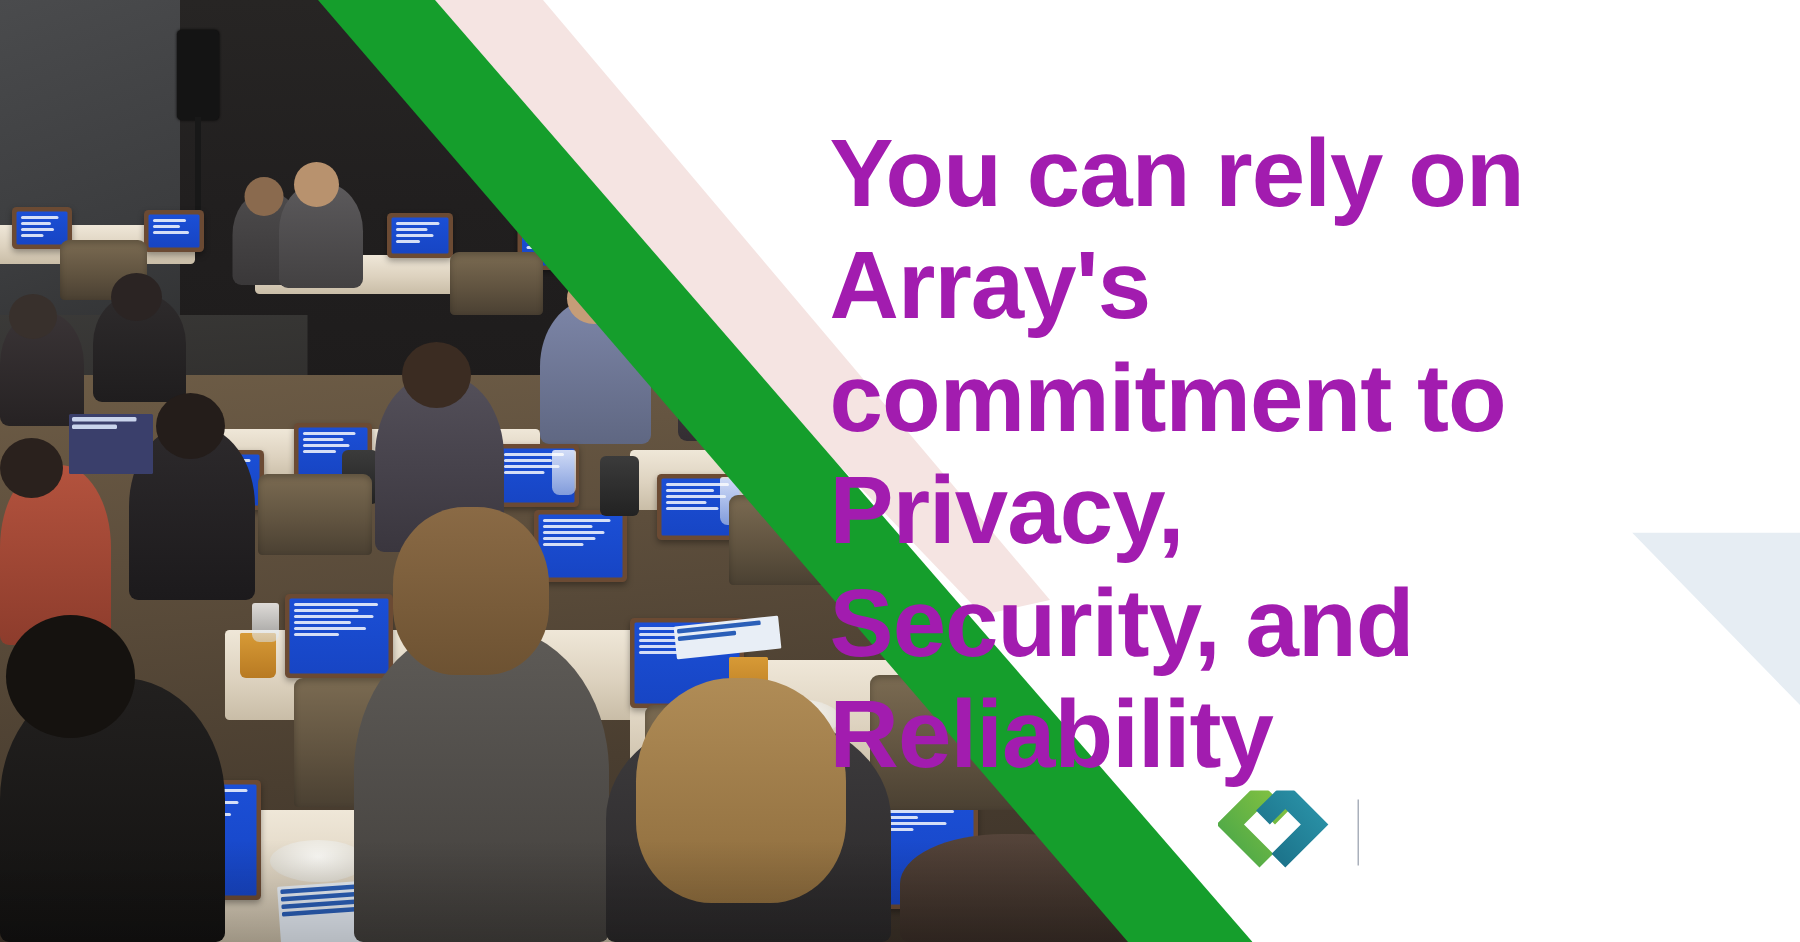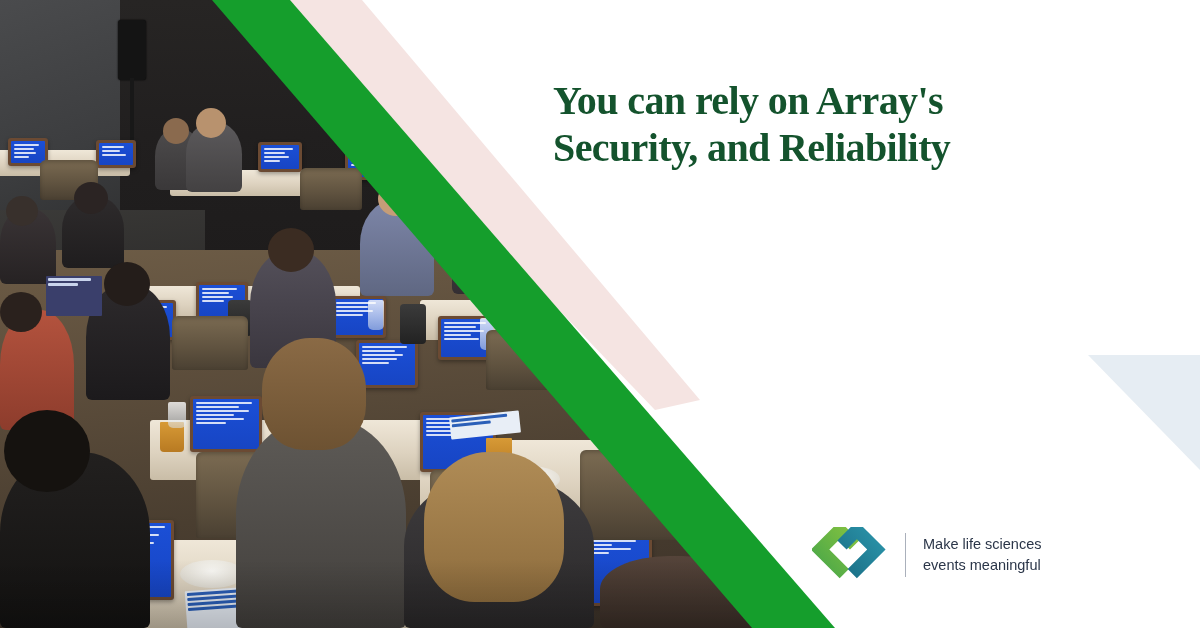--- a/index.html
+++ b/index.html
@@ -73,23 +73,23 @@
     clip-path: polygon(212px 0, 290px 0, 835px 628px, 752px 628px);
   }
   #corner-blue{
     -webkit-clip-path: polygon(1088px 355px, 1200px 355px, 1200px 470px);
     clip-path: polygon(1088px 355px, 1200px 355px, 1200px 470px);
   }
 
   
   #headline{
     position:absolute; left:553px; top:78px; width:610px;
-    font-size:40px; line-height:1.17; font-weight:700;
-    letter-spacing:-0.6px; color:#14532d;
-    font-family:Liberation Serif, serif;
+    font-size:64px; line-height:1.17; font-weight:700;
+    letter-spacing:-0.6px; color:#a21caf;
+    font-family:Liberation Sans, sans-serif;
   }
 
   
   #logo-lockup{ position:absolute; left:812px; top:524px; display:flex; align-items:center; height:62px; }
   #logo-mark{ width:78px; height:56px; flex:0 0 auto; }
   #logo-word{ display:flex; align-items:flex-start; margin-left:6px; }
   #logo-word .w{ font-size:47px; font-weight:400; letter-spacing:-1px; color:#2b3649; line-height:1;
         font-family:"Liberation Sans", sans-serif; }
   #logo-word .reg{ font-size:11px; color:#2b3649; margin-top:6px; margin-left:2px; }
   #logo-div{ width:1px; height:44px; background:#aab0bb; margin:0 17px 0 15px; }
@@ -348,20 +348,21 @@
       <div class="shade" style="left:0; top:560px; width:760px; height:68px; background:linear-gradient(180deg,rgba(0,0,0,0),rgba(0,0,0,.22));"></div>
     </div>
   </div>
 
   <div class="band" id="band-pink" style="background:#F5E4E2;"></div>
   <div class="band" id="band-green" style="background:#159E2C;"></div>
   <div class="band" id="corner-blue" style="background:#E6EDF3;"></div>
 
   <div id="headline">
     <div>You can rely on Array's</div>
+    <div>commitment to Privacy,</div>
     <div>Security, and Reliability</div>
   </div>
 
   <div id="logo-lockup">
 
     <svg id="logo-mark" viewBox="0 0 110 80">
       <defs>
         <linearGradient id="gGreen" x1="0" y1="1" x2="1" y2="0">
           <stop offset="0%" stop-color="#3FA24A"></stop>
           <stop offset="100%" stop-color="#8DC63F"></stop>
@@ -373,19 +374,15 @@
       </defs>
 
       <path d="M40 4 L74 38 L58 54 L40 36 L22 54 L56 88 L40 104 L-10 54 Z" fill="url(#gGreen)" transform="translate(6,-12) scale(0.82)"></path>
 
       <path d="M70 4 L120 54 L70 104 L54 88 L88 54 L70 36 L52 54 L36 38 Z" fill="url(#gTeal)" transform="translate(6,-12) scale(0.82)"></path>
     </svg>
 
 
     <div id="logo-div"></div>
 
-    <div id="logo-tag">
-      <div>Make life sciences</div>
-      <div>events meaningful</div>
-    </div>
   </div>
 
 </div>
 
 </body></html>

